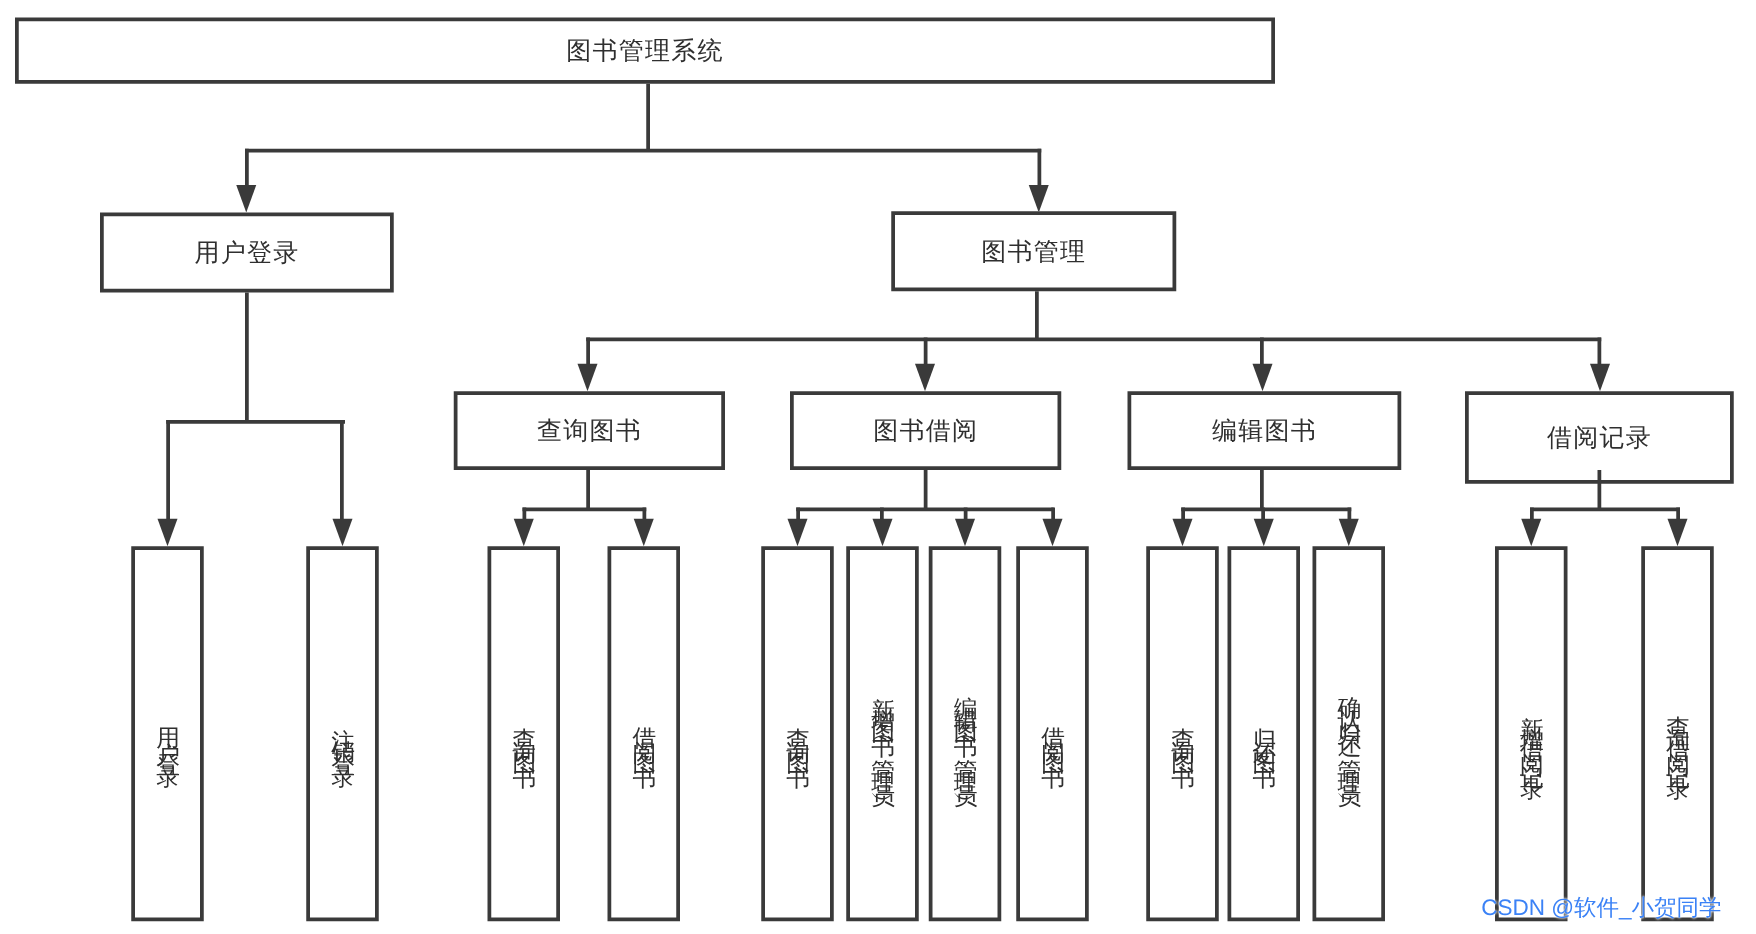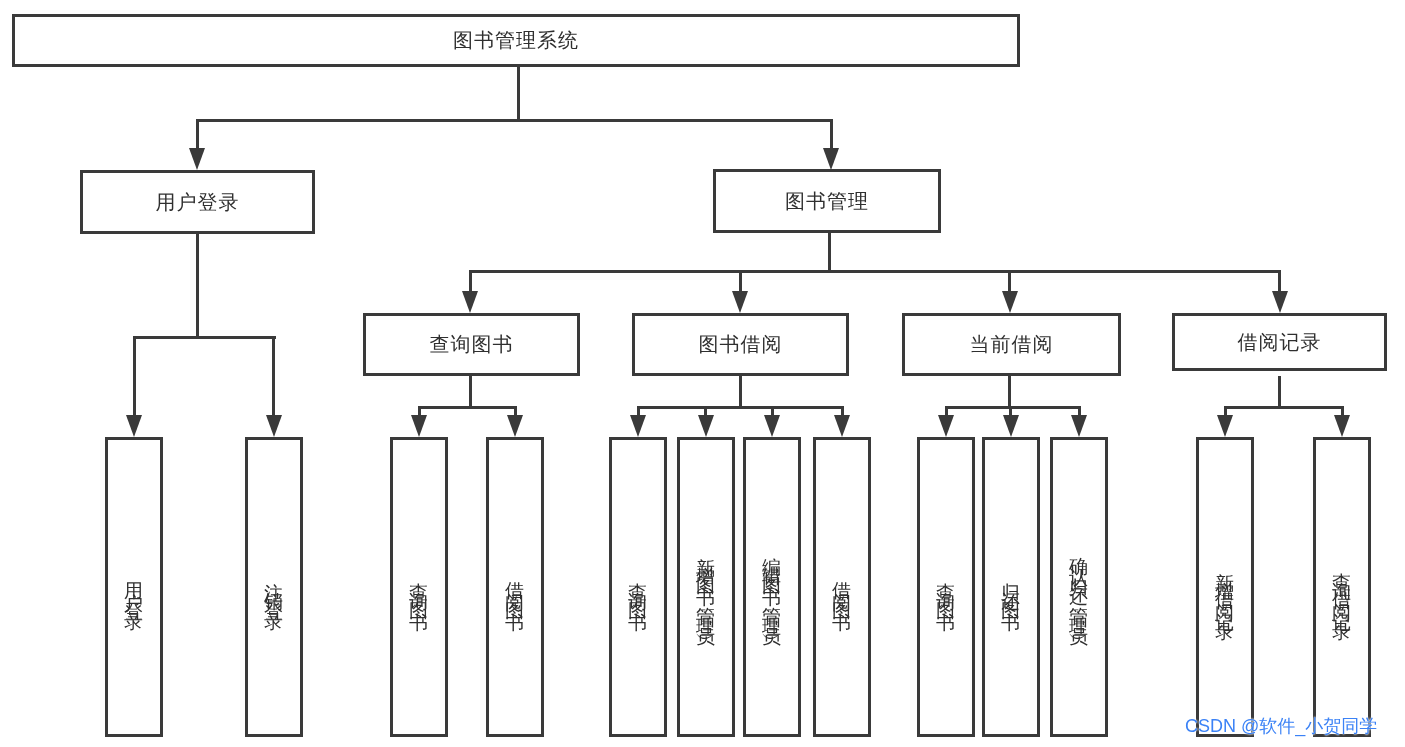--- a/index.html
+++ b/index.html
@@ -100,23 +100,23 @@
   <div class="vl" style="left:1278px; top:270px; height:24px;"></div>
   <div class="ah" style="left:1272px; top:291px;"></div>
 
   <div class="box" style="left:363px; top:313px; width:217px; height:63px;">
     <span class="lbl">查询图书</span>
   </div>
   <div class="box" style="left:632px; top:313px; width:217px; height:63px;text-align:right;">
     <span class="lbl">图书借阅</span>
   </div>
   <div class="box" style="left:902px; top:313px; width:219px; height:63px;">
-    <span class="lbl">当前借阅</span>
+    <span class="lbl">编辑图书</span>
   </div>
-  <div class="box" style="left:1172px; top:313px; width:215px; height:58px;justify-content:center;">
+  <div class="box" style="left:1172px; top:313px; width:215px; height:74px;justify-content:center;">
     <span class="lbl">借阅记录</span>
   </div>
 
   <div class="vl" style="left:469px; top:376px; height:32px;"></div>
   <div class="hl" style="left:418px; top:406px; width:99px;"></div>
   <div class="vl" style="left:418px; top:406px; height:13px;"></div>
   <div class="ah" style="left:411px; top:415px;"></div>
   <div class="vl" style="left:514px; top:406px; height:13px;"></div>
   <div class="ah" style="left:507px; top:415px;"></div>
 

